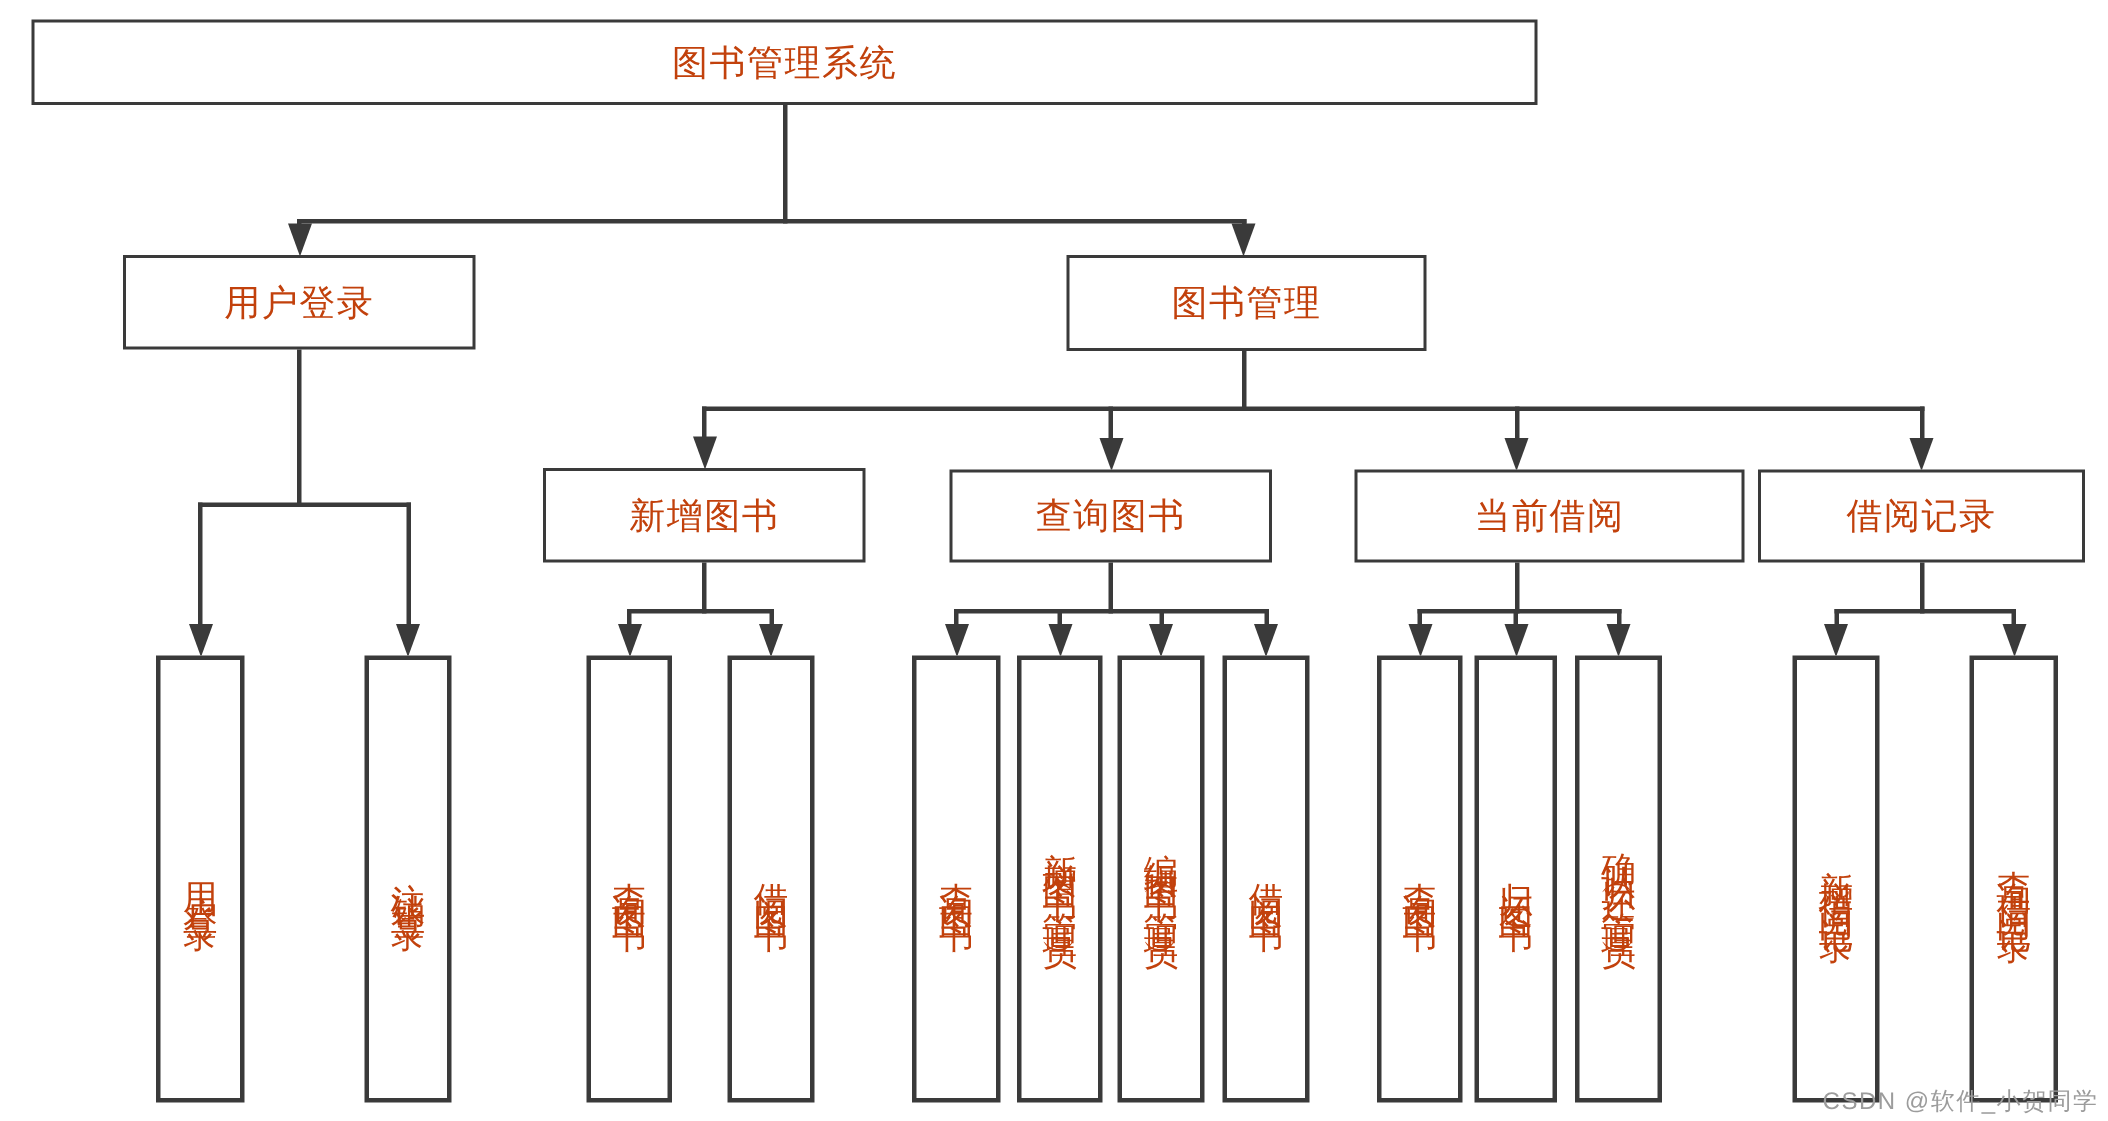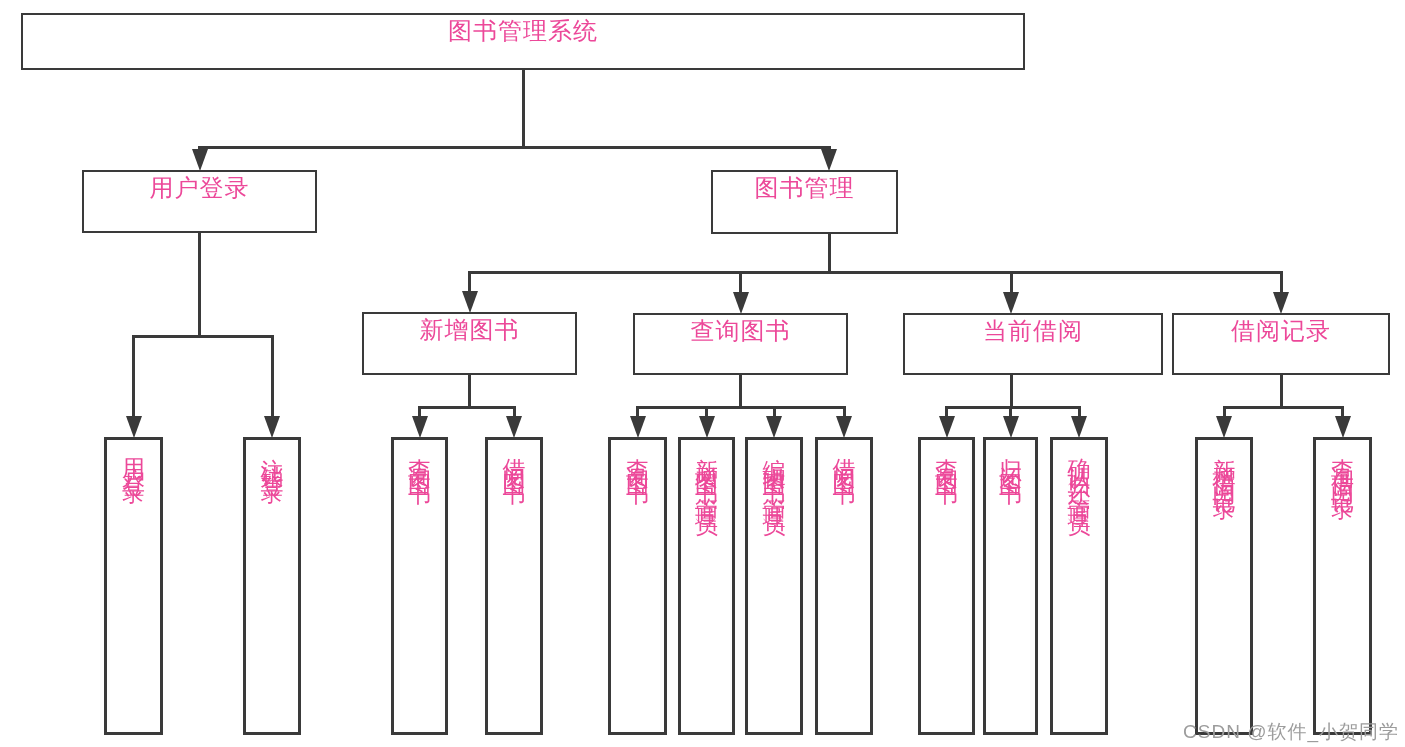--- a/index.html
+++ b/index.html
@@ -10,23 +10,23 @@
     background: #ffffff;
     overflow: hidden;
     font-family: "Liberation Sans", sans-serif;
   }
   .node {
     position: absolute;
     background: #ffffff;
     border: 2px solid #3a3a3a;
     box-sizing: border-box;
     display: flex;
-    align-items: flex-start;
+    align-items: center;
     justify-content: center;
-    color: #ec4899;
+    color: #c2410c;
     z-index: 2;
   }
   .node.h { font-size: 24px; letter-spacing: 1px; }
   .node.v { border-width: 3px; }
   .node.v .lbl {
     writing-mode: vertical-rl;
     font-size: 23px;
     letter-spacing: 8px;
     line-height: 1;
     white-space: nowrap;
@@ -41,40 +41,40 @@
     width: 0; height: 0;
     border-left: 8px solid transparent;
     border-right: 8px solid transparent;
     border-top: 22px solid #3a3a3a;
     z-index: 1;
   }
   #watermark {
     position: absolute;
     right: 6px;
     bottom: 2px;
-    font-size: 19px;
+    font-size: 16px;
     color: #9c9c9c;
     letter-spacing: 1px;
     z-index: 5;
     font-family: "Liberation Sans", sans-serif;
     text-align: center;
   }
 </style>
 </head>
 <body>
 
 <div id="canvas">
   <div id="nodes-layer">
       <div class="node h" style="left: 21px; top: 13px; width: 1004px; height: 57px;">
         <span class="lbl">图书管理系统</span>
       </div>
       <div class="node h" style="left: 82px; top: 170px; width: 235px; height: 63px;">
         <span class="lbl">用户登录</span>
       </div>
-      <div class="node h" style="left: 711px; top: 170px; width: 187px; height: 64px;">
+      <div class="node h" style="left: 711px; top: 170px; width: 240px; height: 64px;">
         <span class="lbl">图书管理</span>
       </div>
       <div class="node h" style="left: 362px; top: 312px; width: 215px; height: 63px;">
         <span class="lbl">新增图书</span>
       </div>
       <div class="node h" style="left: 633px; top: 313px; width: 215px; height: 62px;">
         <span class="lbl">查询图书</span>
       </div>
       <div class="node h" style="left: 903px; top: 313px; width: 260px; height: 62px;">
         <span class="lbl">当前借阅</span>

